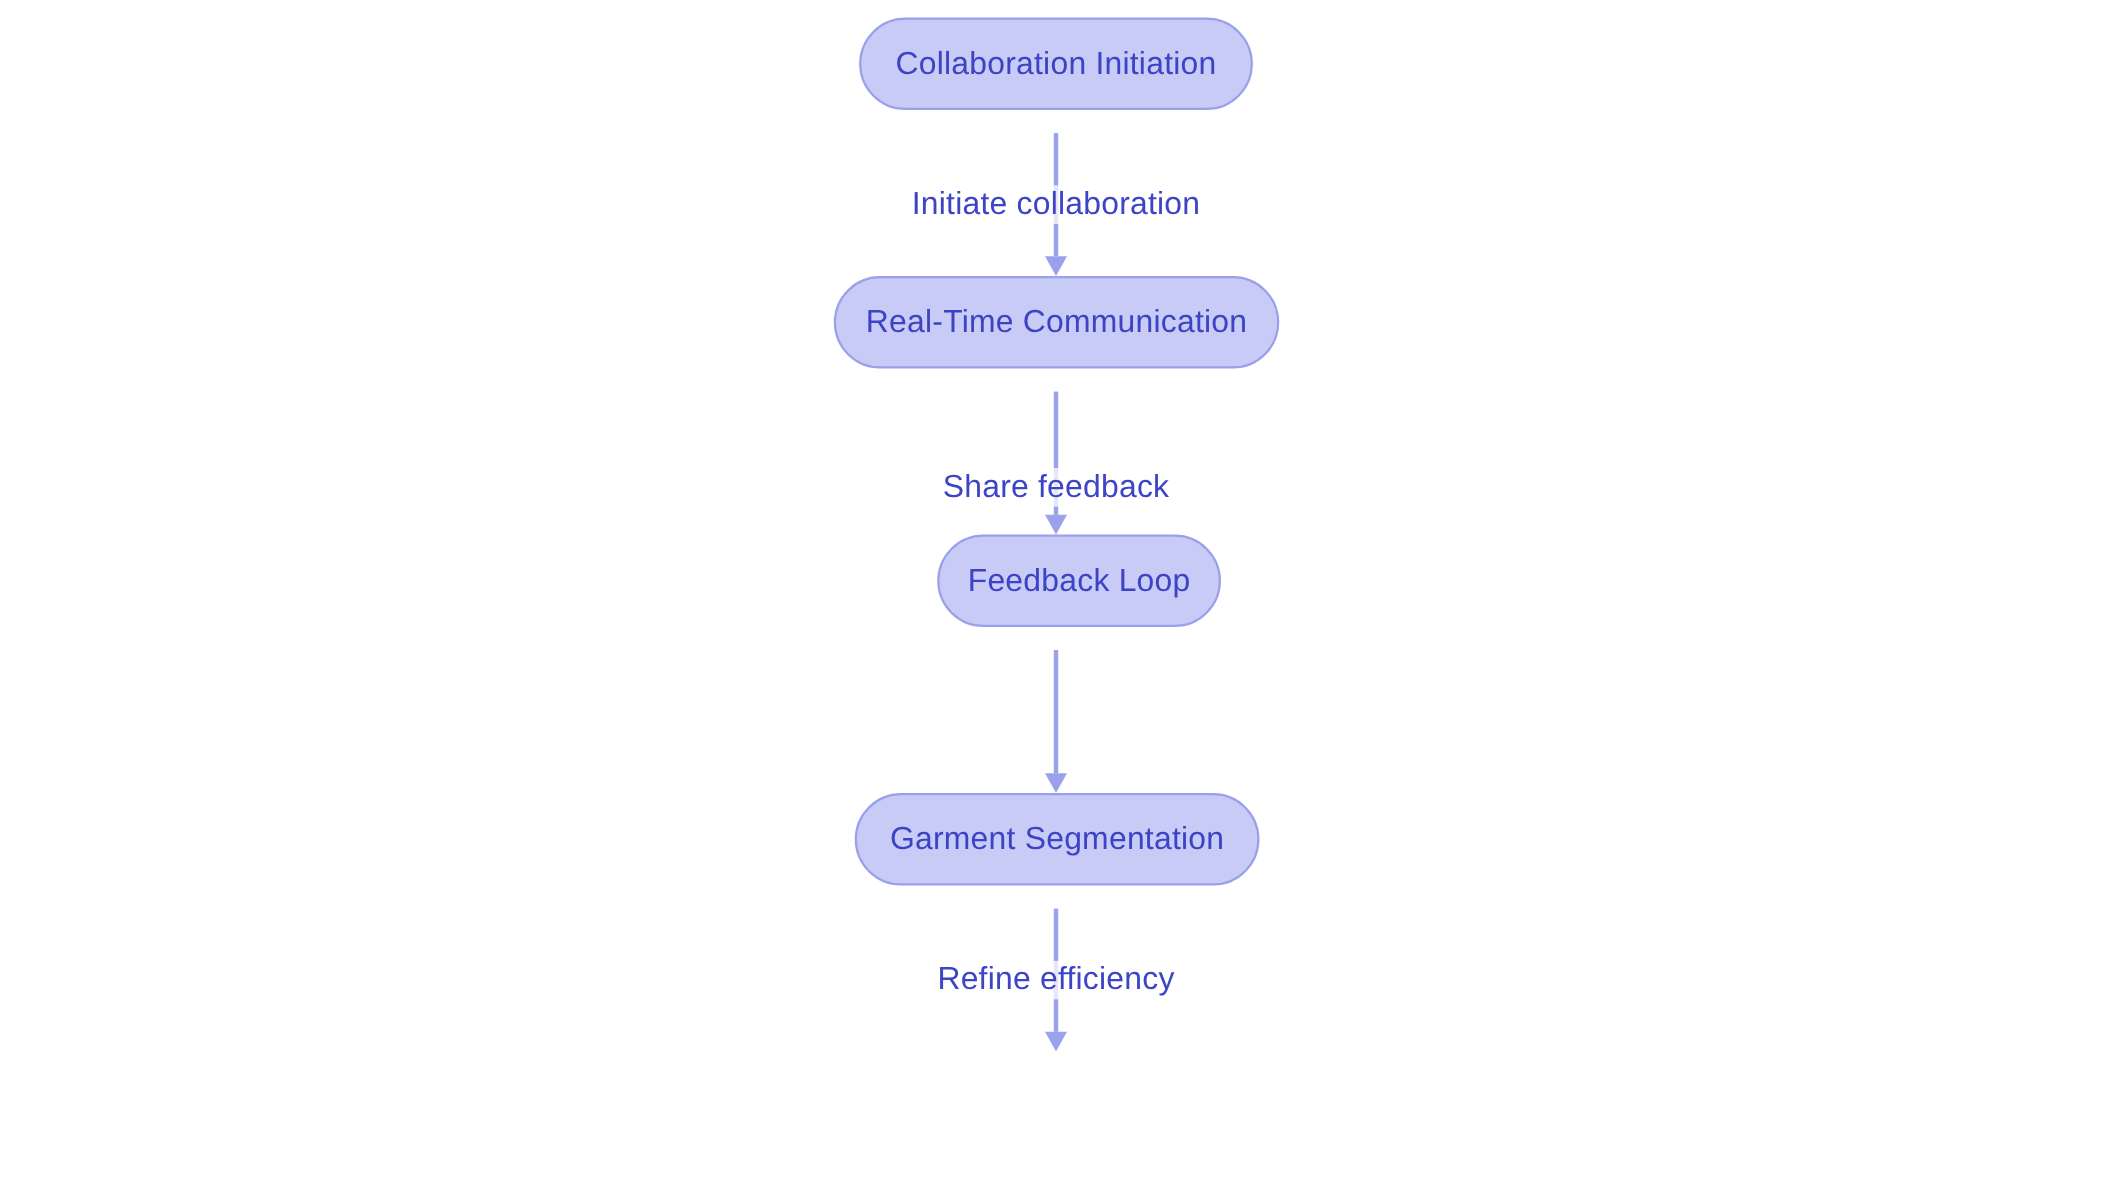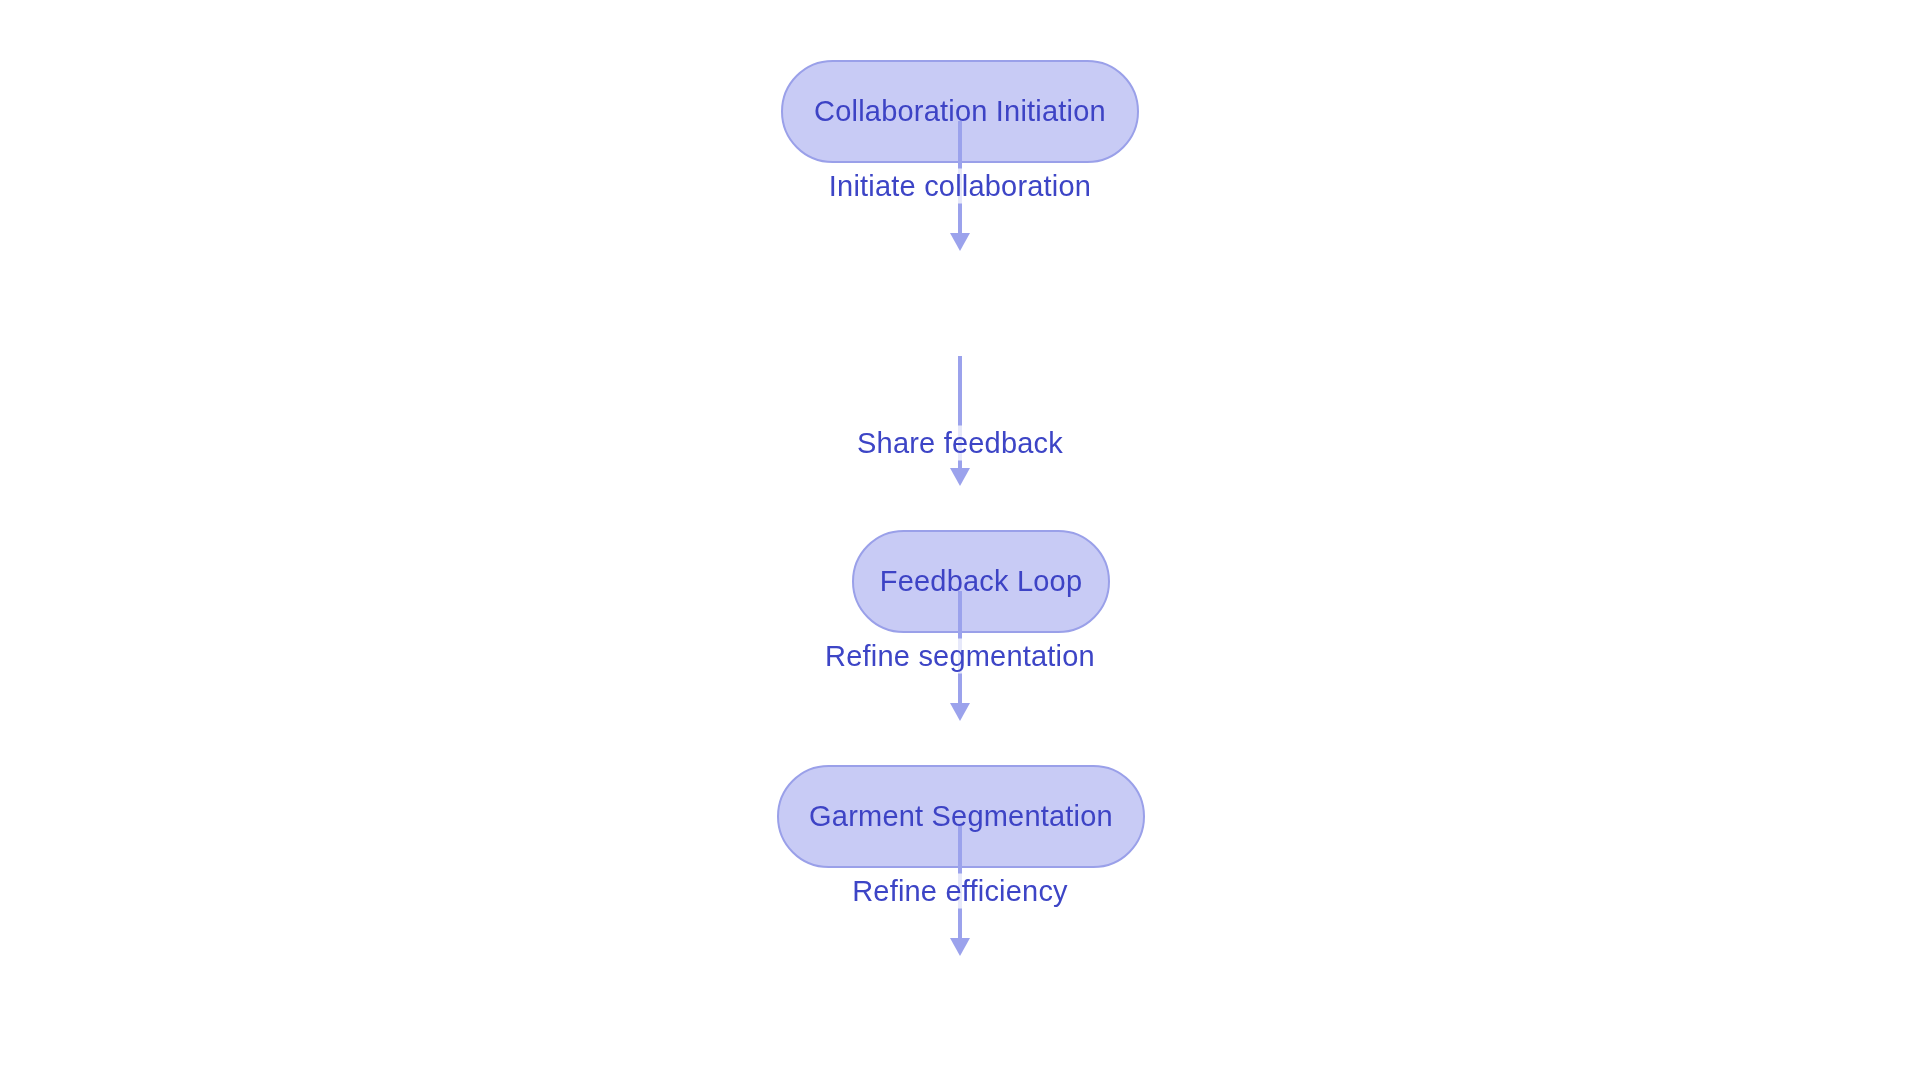--- a/index.html
+++ b/index.html
@@ -17,28 +17,27 @@
   }
   .canvas {
     position: relative;
     width: 1920px;
     height: 1083px;
     background: var(--canvas-bg);
     overflow: hidden;
   }
   .node {
     position: absolute;
-    height: 103px;
+    height: 84px;
     border-radius: 52.5px;
     background: var(--node-fill);
     border: 2px solid var(--node-border);
     display: flex;
     align-items: center;
     justify-content: center;
-    margin-top: 44px;
   }
   .node span {
     color: var(--node-text);
     font-size: 29px;
     letter-spacing: 0.2px;
     white-space: nowrap;
   }
   .edge-line {
     position: absolute;
     width: 4px;
@@ -69,32 +68,34 @@
 <div class="canvas">
 
   <div class="node" style="left:781px; top:16px; width:358px;">
     <span>Collaboration Initiation</span>
   </div>
 
   <div class="edge-line" style="left:958px; top:121px; height:112px;"></div>
   <div class="edge-arrowhead" style="left:950px; top:233px;"></div>
   <div class="edge-label" style="left:960px; top:186px;">Initiate collaboration</div>
 
+  <div class="node" style="left:758px; top:251px; width:405px;">
+    <span>Real-Time Communication</span>
+  </div>
 
   <div class="edge-line" style="left:958px; top:356px; height:112px;"></div>
   <div class="edge-arrowhead" style="left:950px; top:468px;"></div>
   <div class="edge-label" style="left:960px; top:421px;margin-top:22px;">Share feedback</div>
 
   <div class="node" style="left:852px; top:486px; width:258px;text-align:right;">
     <span>Feedback Loop</span>
   </div>
 
   <div class="edge-line" style="left:958px; top:591px; height:112px;"></div>
   <div class="edge-arrowhead" style="left:950px; top:703px;"></div>
-  <div class="edge-label" style="left:960px; top:656px;">Refine segmentation</div>
 
   <div class="node" style="left:777px; top:721px; width:368px;">
     <span>Garment Segmentation</span>
   </div>
 
   <div class="edge-line" style="left:958px; top:826px; height:112px;"></div>
   <div class="edge-arrowhead" style="left:950px; top:938px;"></div>
   <div class="edge-label" style="left:960px; top:891px;">Refine efficiency</div>
 
 

